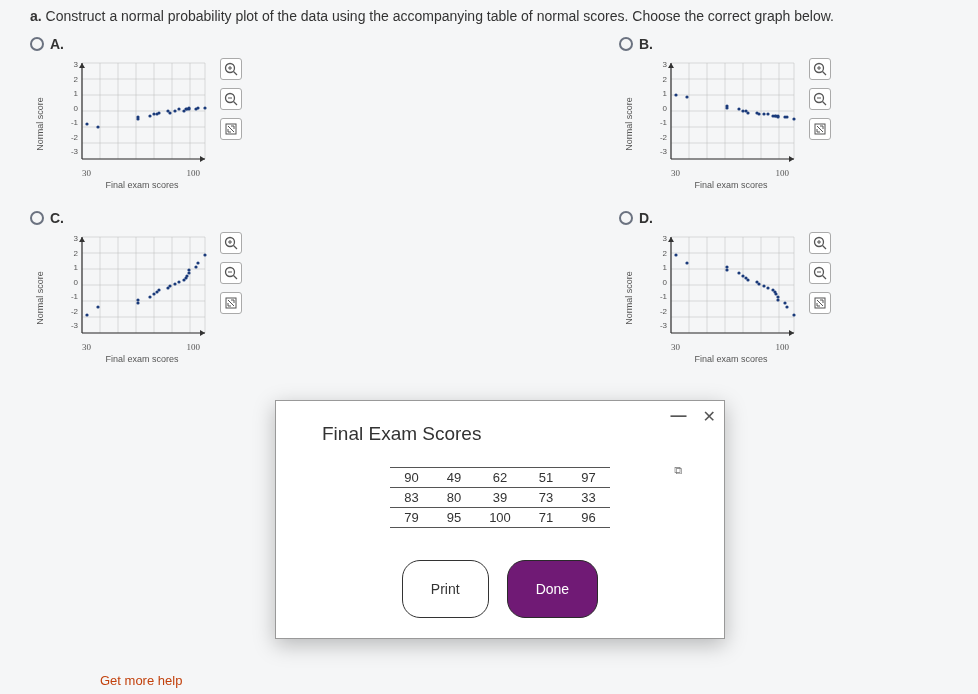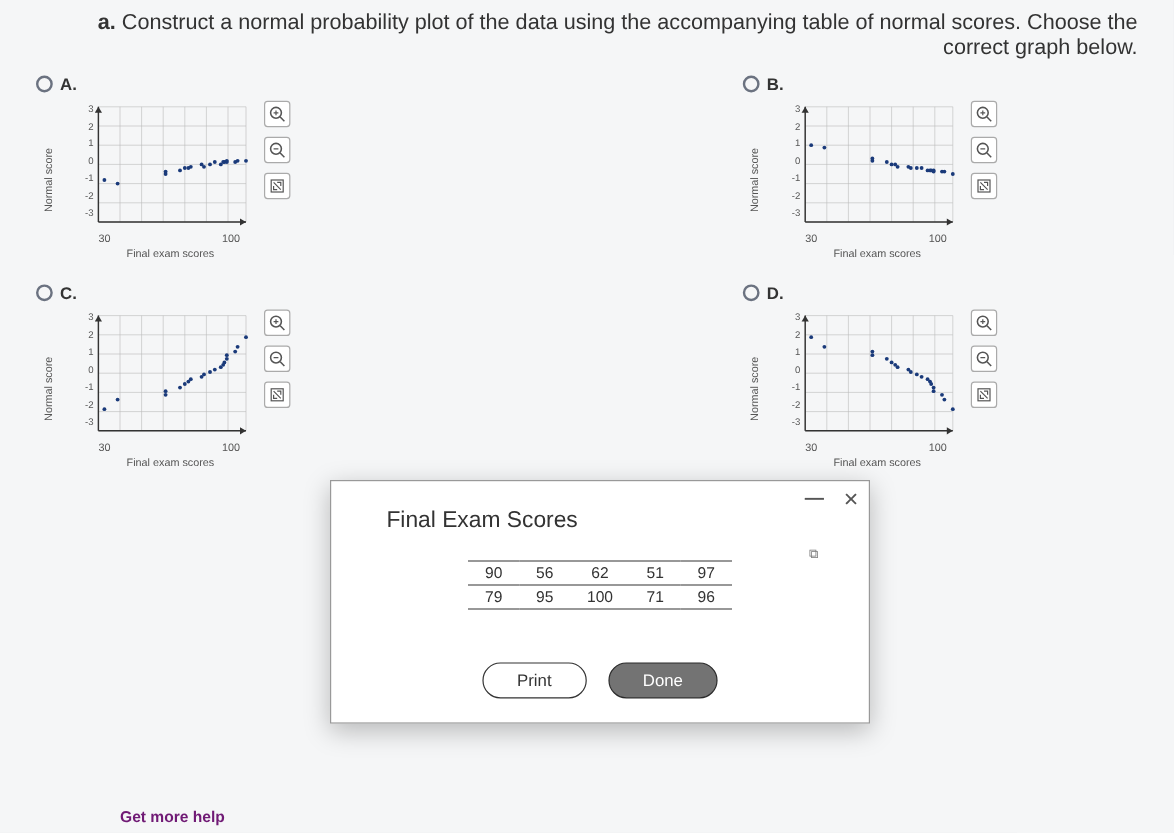--- a/index.html
+++ b/index.html
@@ -12,24 +12,23 @@
     overflow: hidden;
     color: #333;
   }
   .main-area {
     background: #f5f6f7;
     padding: 8px 30px;
     height: 100%;
     position: relative;
   }
   .question-text {
-    font-size: 18px;
+    font-size: 14px;
     color: #333;
     margin-bottom: 12px;
-    text-align: right;
   }
   .b { font-weight: bold; }
   .options-grid {
     display: grid;
     grid-template-columns: 1fr 1fr;
     gap: 20px 260px;
     margin-top: 10px;
   }
   .option {
     display: flex;
@@ -75,20 +74,21 @@
     width: 150px;
     height: 110px;
     display: block;
   }
   .chart-xlabels {
     display: flex;
     justify-content: space-between;
     font-size: 9px;
     color: #555;
     padding: 0 8px 0 24px;
+    font-family: Liberation Serif, serif;
   }
   .chart-xtitle {
     text-align: center;
     font-size: 9px;
     color: #555;
     margin-top: 2px;
     padding-left: 18px;
   }
   .chart-yticks {
     position: absolute;
@@ -141,21 +141,21 @@
     color: #555;
   }
   .popup-title {
     font-size: 19px;
     font-weight: 500;
     margin: 6px 0 22px 22px;
     color: #333;
   }
   .data-table {
     border-collapse: collapse;
-    margin: 0 auto 44px;
+    margin: 0 auto 32px;
     font-size: 13px;
   }
   .data-table td {
     border-top: 1px solid #555;
     border-bottom: 1px solid #555;
     padding: 2px 14px;
     text-align: center;
   }
   .data-table tr:first-child td { border-top: 1px solid #555; }
   .copy-icon {
@@ -164,42 +164,42 @@
     color: #777;
     margin-top: -96px;
     right: 42px;
   }
   .popup-buttons {
     display: flex;
     justify-content: center;
     gap: 18px;
   }
   .btn {
-    padding: 6px 28px;
+    padding: 20px 28px;
     border-radius: 18px;
     font-size: 14px;
     cursor: pointer;
   }
   .btn-print {
     background: #fff;
     border: 1.5px solid #333;
     color: #333;
   }
   .btn-done {
-    background: #737373;
+    background: #701a75;
     border: 1.5px solid #2a2a2a;
     color: #fff;
   }
   .footer-hint {
     position: absolute;
     left: 100px;
     bottom: 6px;
     font-size: 13px;
-    color: #701a75;
-    font-weight: bold;
+    color: #c2410c;
+    font-weight: normal;
   }
   .side-accent {
     position: absolute;
     left: 0;
     top: 152px;
     width: 30px;
     height: 20px;
     background: #f8e0c8;
   }
 </style>
@@ -602,24 +602,31 @@
   <div class="popup-topbar">
     <span style="font-weight:bold;">—</span>
     <span>✕</span>
   </div>
   <div class="popup-title">Final Exam Scores</div>
 
   <table class="data-table">
     <tbody>
         <tr>
       <td>90</td>
-          <td>56</td>
+          <td>49</td>
           <td>62</td>
           <td>51</td>
           <td>97</td>
+    </tr>
+    <tr>
+      <td>83</td>
+          <td>80</td>
+          <td>39</td>
+          <td>73</td>
+          <td>33</td>
     </tr>
     <tr>
       <td>79</td>
           <td>95</td>
           <td>100</td>
           <td>71</td>
           <td>96</td>
     </tr>
   </tbody>
     </table>

